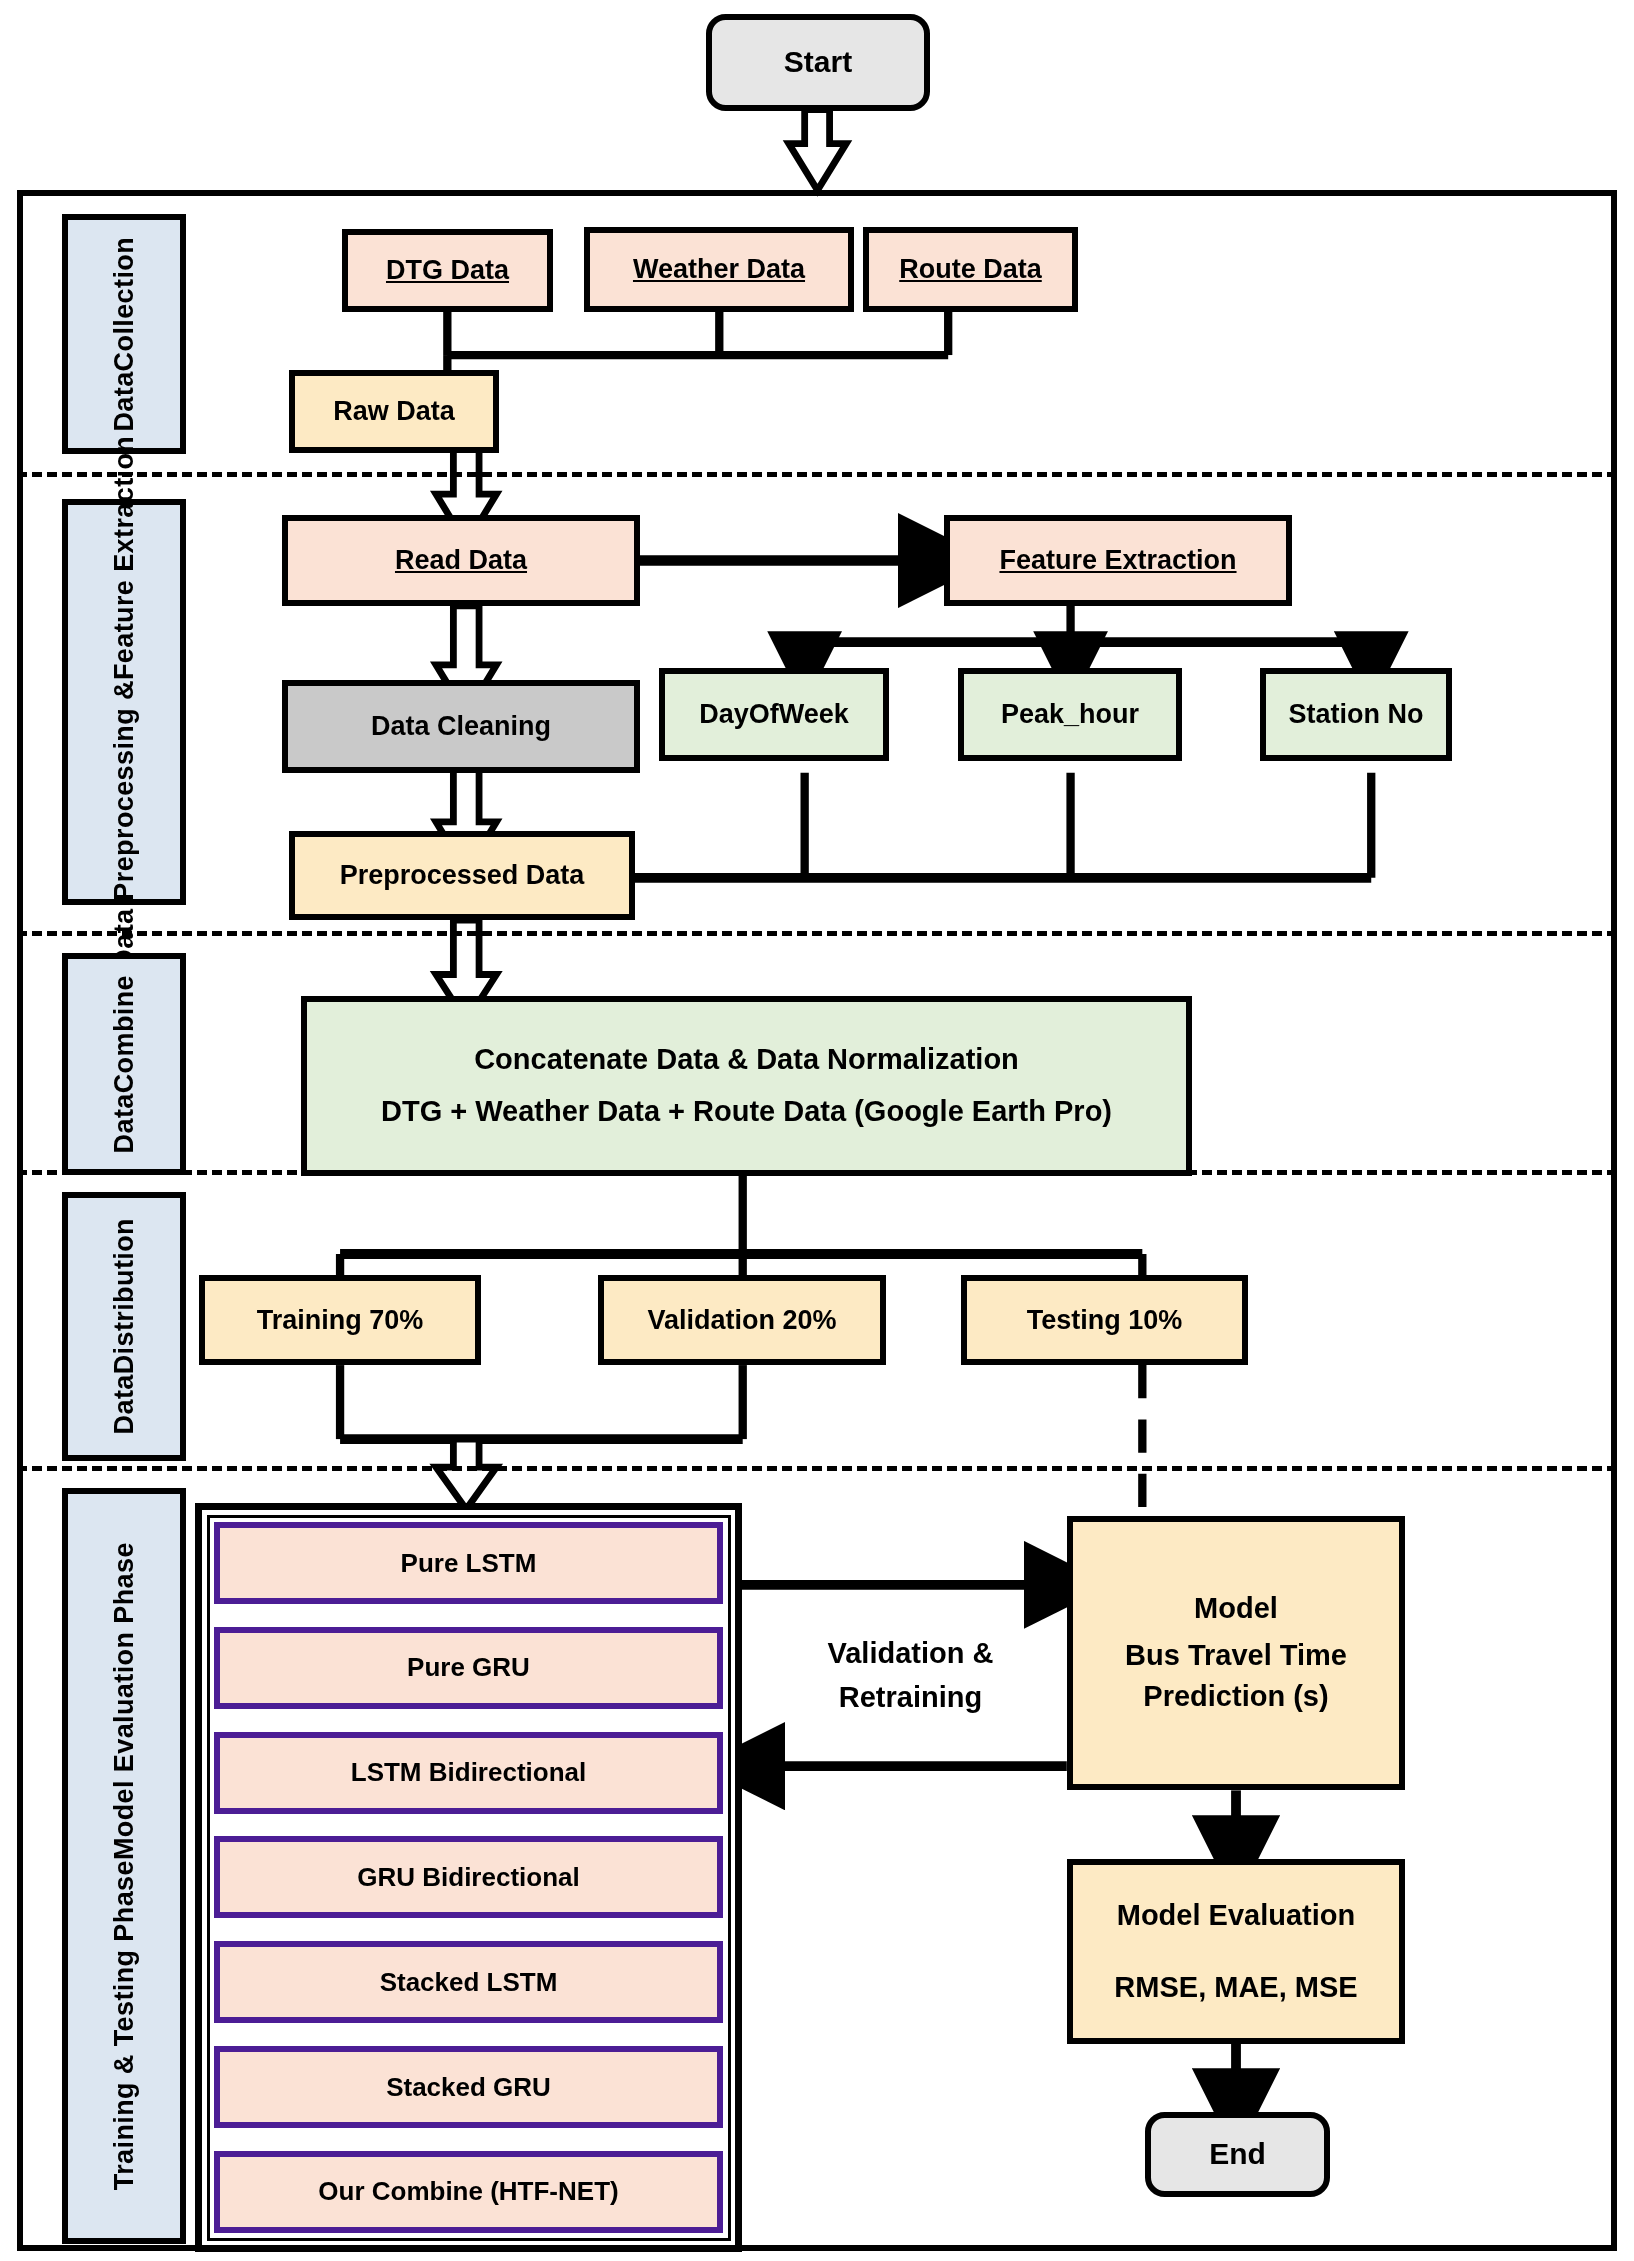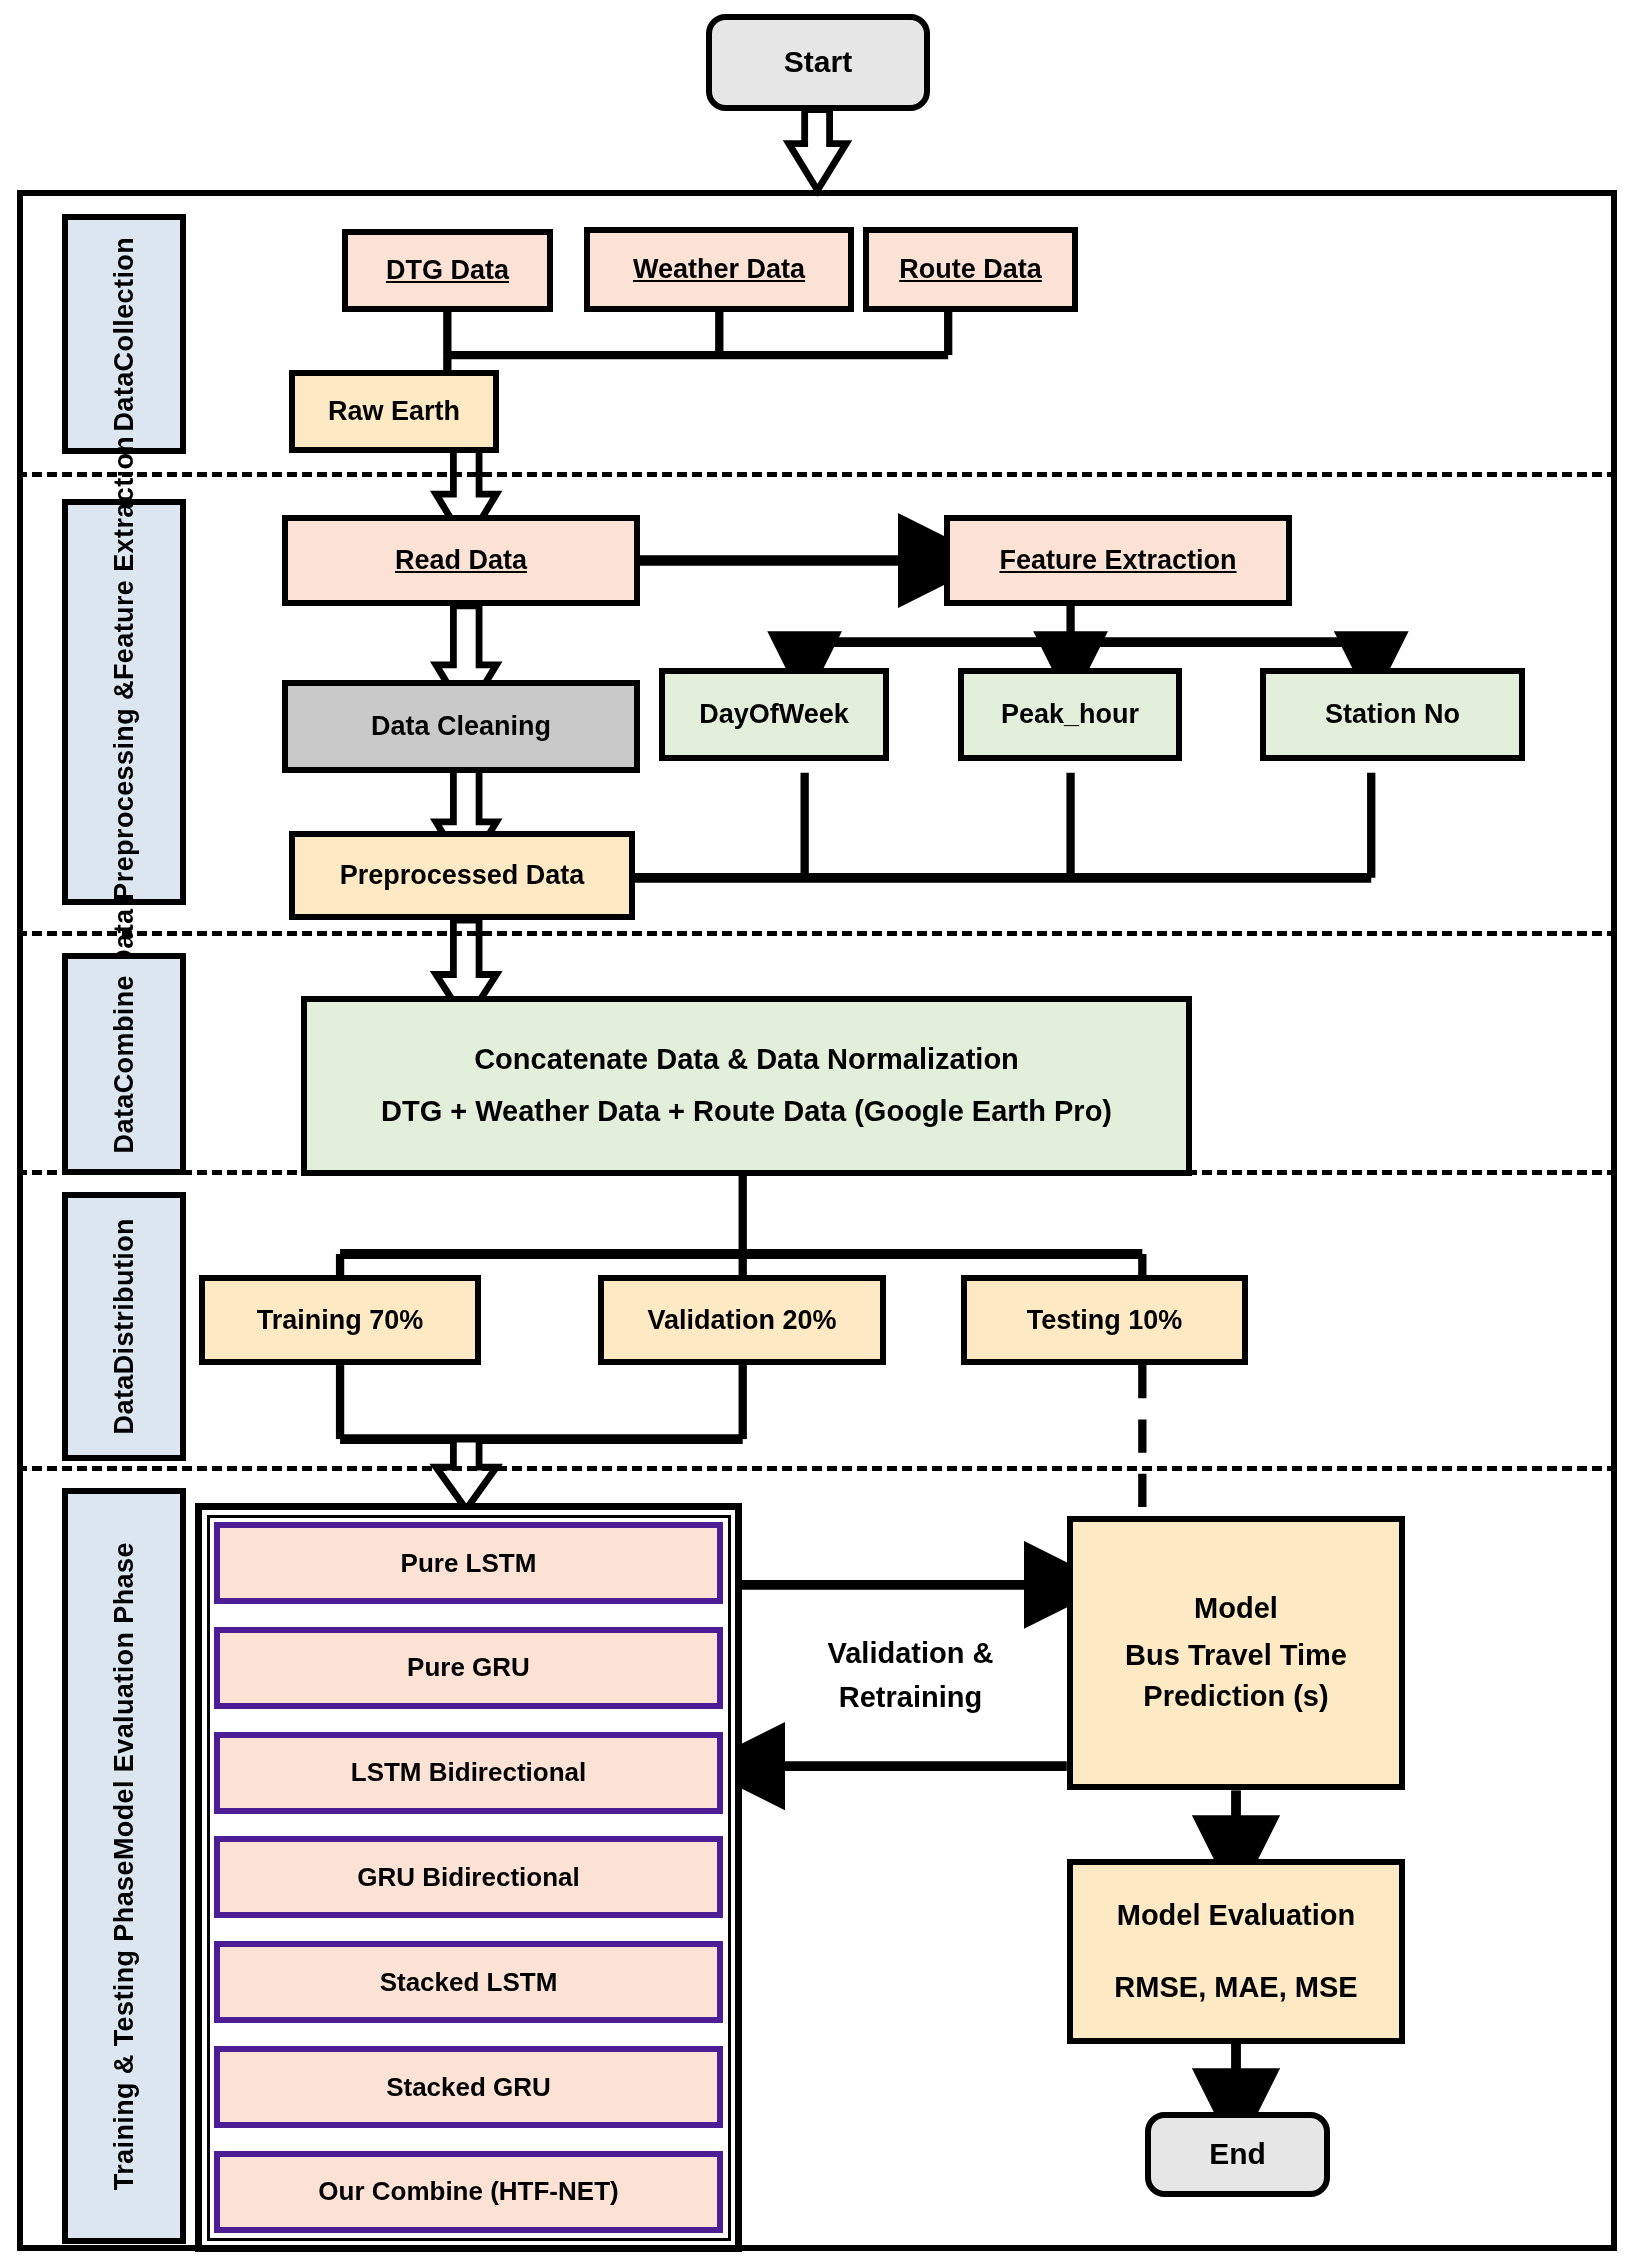--- a/index.html
+++ b/index.html
@@ -188,40 +188,40 @@
   <div class="node f-peach" style="left:342px; top:229px; width:211px; height:83px; font-size:27px;">
     <span class="ln">DTG Data</span>
   </div>
   <div class="node f-peach" style="left:584px; top:227px; width:270px; height:85px; font-size:27px;">
     <span class="ln">Weather Data</span>
   </div>
   <div class="node f-peach" style="left:863px; top:227px; width:215px; height:85px; font-size:27px;">
     <span class="ln">Route Data</span>
   </div>
   <div class="node f-cream" style="left:289px; top:370px; width:210px; height:83px; font-size:27px;">
-    <span class="ln">Raw Earth</span>
+    <span class="ln">Raw Data</span>
   </div>
 
   <div class="node f-peach" style="left:282px; top:515px; width:358px; height:91px; font-size:27px;">
     <span class="ln">Read Data</span>
   </div>
   <div class="node f-peach" style="left:944px; top:515px; width:348px; height:91px; font-size:27px;">
     <span class="ln">Feature Extraction</span>
   </div>
 
   <div class="node f-gray" style="left:282px; top:680px; width:358px; height:93px; font-size:27px;">
     <span class="ln">Data Cleaning</span>
   </div>
   <div class="node f-green" style="left:659px; top:668px; width:230px; height:93px; font-size:27px;">
     <span class="ln">DayOfWeek</span>
   </div>
   <div class="node f-green" style="left:958px; top:668px; width:224px; height:93px; font-size:27px;">
     <span class="ln">Peak_hour</span>
   </div>
-  <div class="node f-green" style="left:1260px; top:668px; width:265px; height:93px; font-size:27px;">
+  <div class="node f-green" style="left:1260px; top:668px; width:192px; height:93px; font-size:27px;">
     <span class="ln">Station No</span>
   </div>
 
   <div class="node f-cream" style="left:289px; top:831px; width:346px; height:89px; font-size:27px;">
     <span class="ln">Preprocessed Data</span>
   </div>
 
   <div class="node f-green" style="left:301px; top:996px; width:891px; height:180px; font-size:29px; gap:16.6px;">
     <span class="ln">Concatenate Data &amp; Data Normalization</span>
     <span class="ln">DTG + Weather Data + Route Data (Google Earth Pro)</span>

